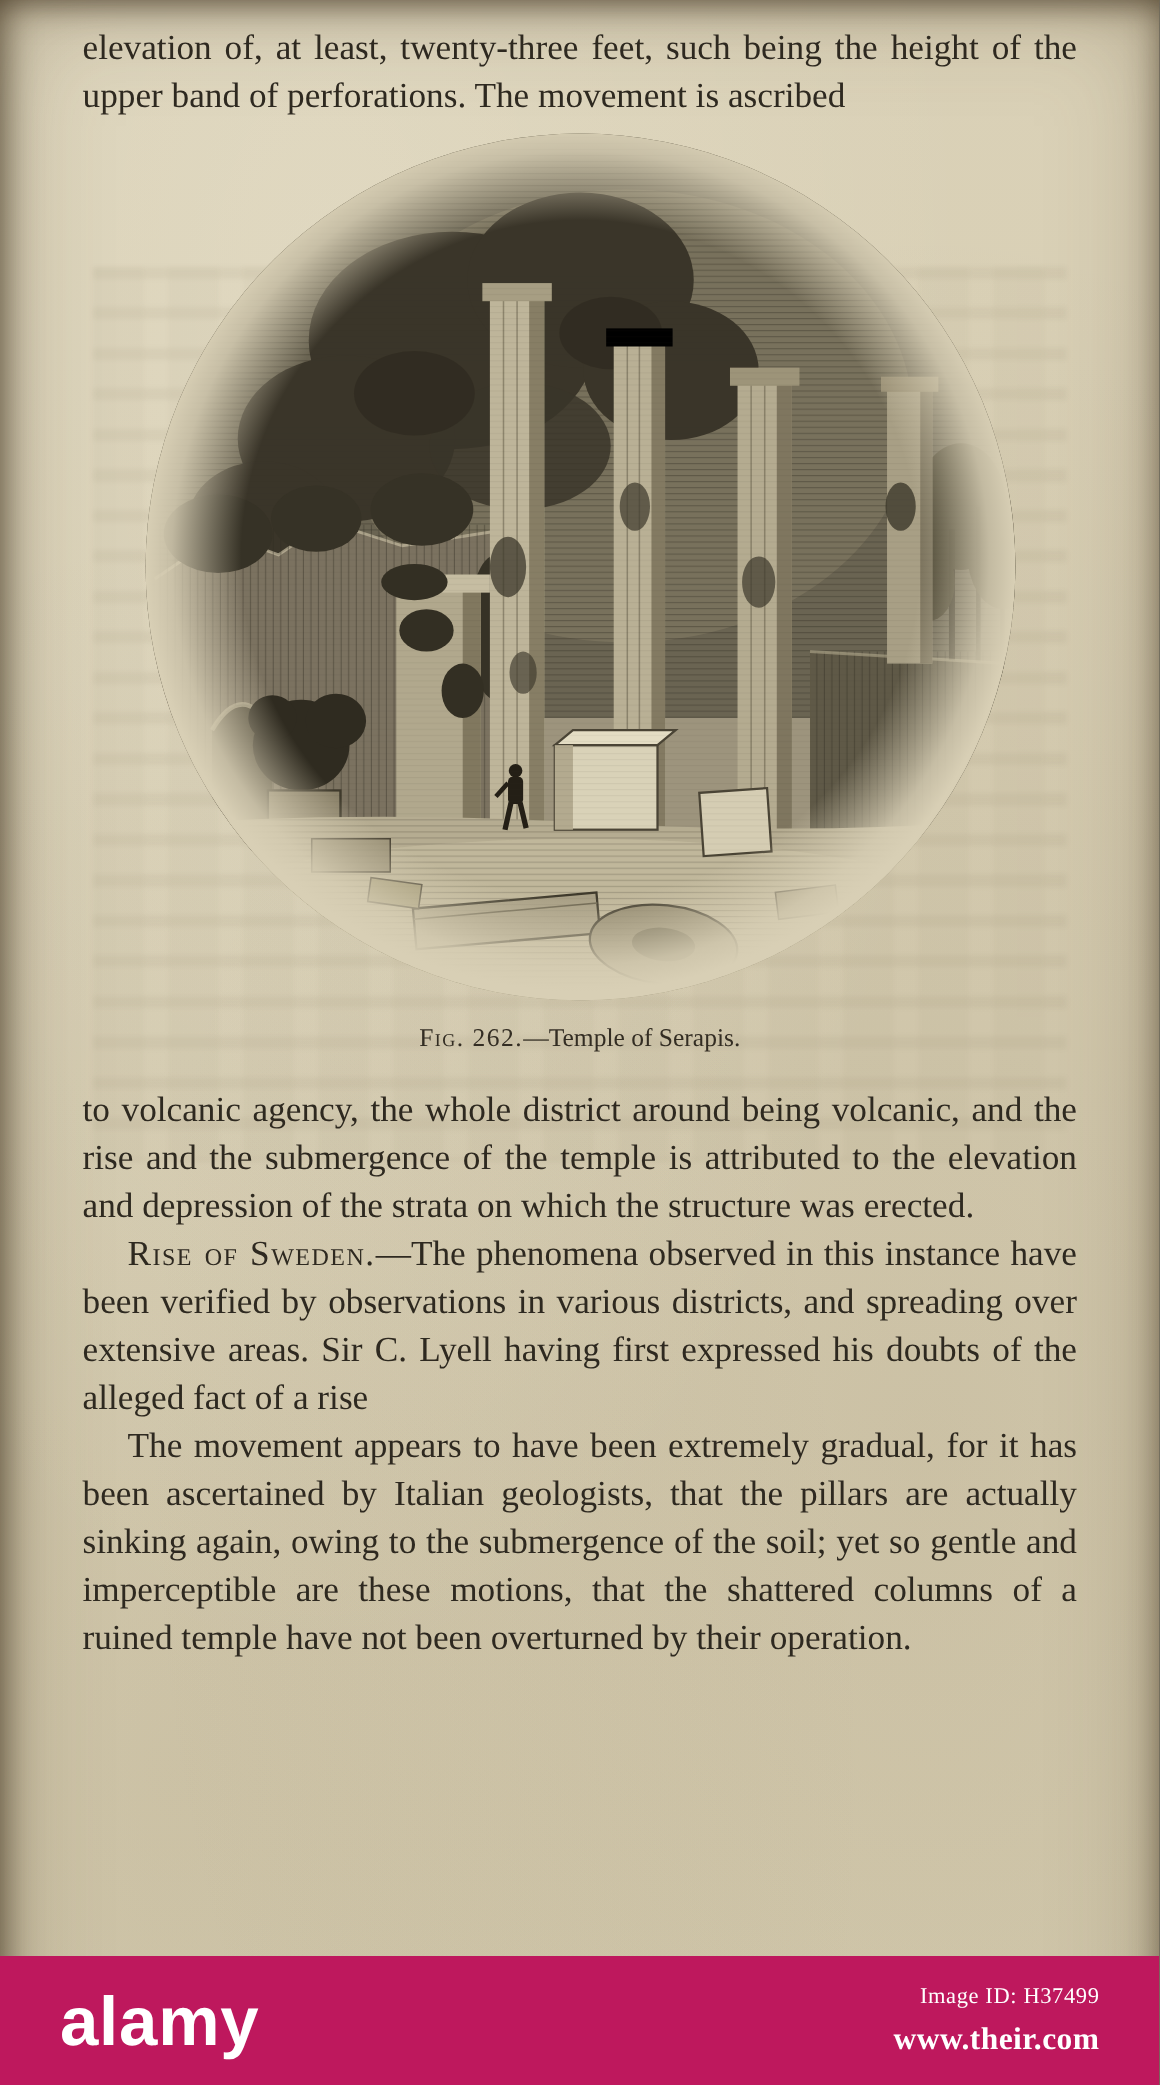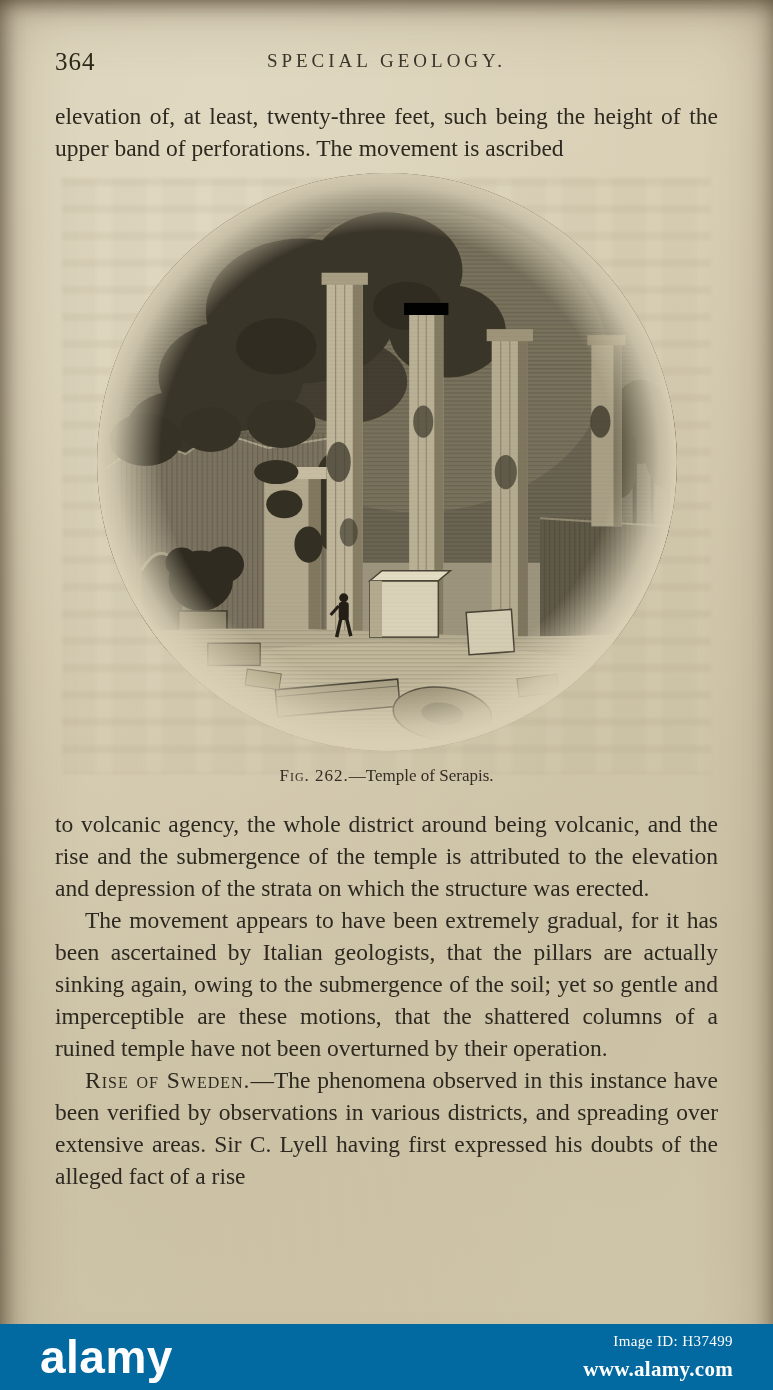--- a/index.html
+++ b/index.html
@@ -66,22 +66,22 @@
     left:62px;right:62px;top:178px;height:596px;
     background:
       repeating-linear-gradient(180deg, rgba(104,92,64,0.11) 0 8px, rgba(0,0,0,0) 8px 27px),
       repeating-linear-gradient(90deg, rgba(104,92,64,0.06) 0 34px, rgba(0,0,0,0) 34px 50px);
     filter:blur(1.6px);
     opacity:0.55;
     pointer-events:none;
   }
   .alamy-bar{
     position:absolute;z-index:5;
-    left:0;right:0;bottom:0;height:66px;
-    background:#0369a1;
+    left:0;right:0;bottom:0;height:86px;
+    background:#be185d;
     display:flex;align-items:center;justify-content:space-between;
     padding:0 40px;
     box-sizing:border-box;
     font-family:"Liberation Sans", sans-serif;
   }
   .alamy-logo{
     color:#fff;font-size:46px;font-weight:bold;letter-spacing:0.5px;
   }
   .alamy-right{text-align:right;color:#fff;font-family:Liberation Serif, serif;}
   .image-id{font-size:15px;letter-spacing:0.4px;margin-bottom:7px;}
@@ -89,24 +89,20 @@
 </style>
 </head>
 <body>
 
 <div class="scan">
   <div class="paper"></div>
   <div class="ghost"></div>
 
   <div class="content">
 
-    <div class="header">
-      <span class="page-num">364</span>
-      <span class="running-head">SPECIAL GEOLOGY.</span>
-    </div>
 
     <p class="body-text p1">elevation of, at least, twenty-three feet, such being the height of the upper band of perforations.  The movement is ascribed</p>
 
     <figure>
       <svg width="604" height="592" viewBox="0 0 600 588" aria-hidden="true">
         <defs>
           <clipPath id="vig">
               <ellipse cx="300" cy="290" rx="288" ry="287"></ellipse>
             </clipPath>
           <radialGradient id="fade" cx="50%" cy="49%" r="50%">
@@ -258,26 +254,26 @@
         </g>
         <ellipse cx="300" cy="290" rx="288" ry="287" fill="url(#fade)"></ellipse>
       </svg>
       <figcaption>
         <span class="sc">Fig. 262.</span><span>—Temple of Serapis.</span>
       </figcaption>
     </figure>
 
     <p class="body-text p2">to volcanic agency, the whole district around being volcanic, and the rise and the submergence of the temple is attributed to the elevation and depression of the strata on which the structure was erected.</p>
 
+    <p class="body-text indent"><span class="sc">Rise of Sweden.</span><span>—The phenomena observed in this instance have been verified by observations in various districts, and spreading over extensive areas.  Sir C. Lyell having first expressed his doubts of the alleged fact of a rise</span></p>
+
     <p class="body-text indent">The movement appears to have been extremely gradual, for it has been ascertained by Italian geologists, that the pillars are actually sinking again, owing to the submergence of the soil; yet so gentle and imperceptible are these motions, that the shattered columns of a ruined temple have not been overturned by their operation.</p>
-
-    <p class="body-text indent"><span class="sc">Rise of Sweden.</span><span>—The phenomena observed in this instance have been verified by observations in various districts, and spreading over extensive areas.  Sir C. Lyell having first expressed his doubts of the alleged fact of a rise</span></p>
 
   </div>
 
   <div class="alamy-bar">
     <div class="alamy-logo">alamy</div>
     <div class="alamy-right">
       <div class="image-id">Image ID: H37499</div>
-      <div class="alamy-url">www.alamy.com</div>
+      <div class="alamy-url">www.their.com</div>
     </div>
   </div>
 </div>
 
 </body></html>

